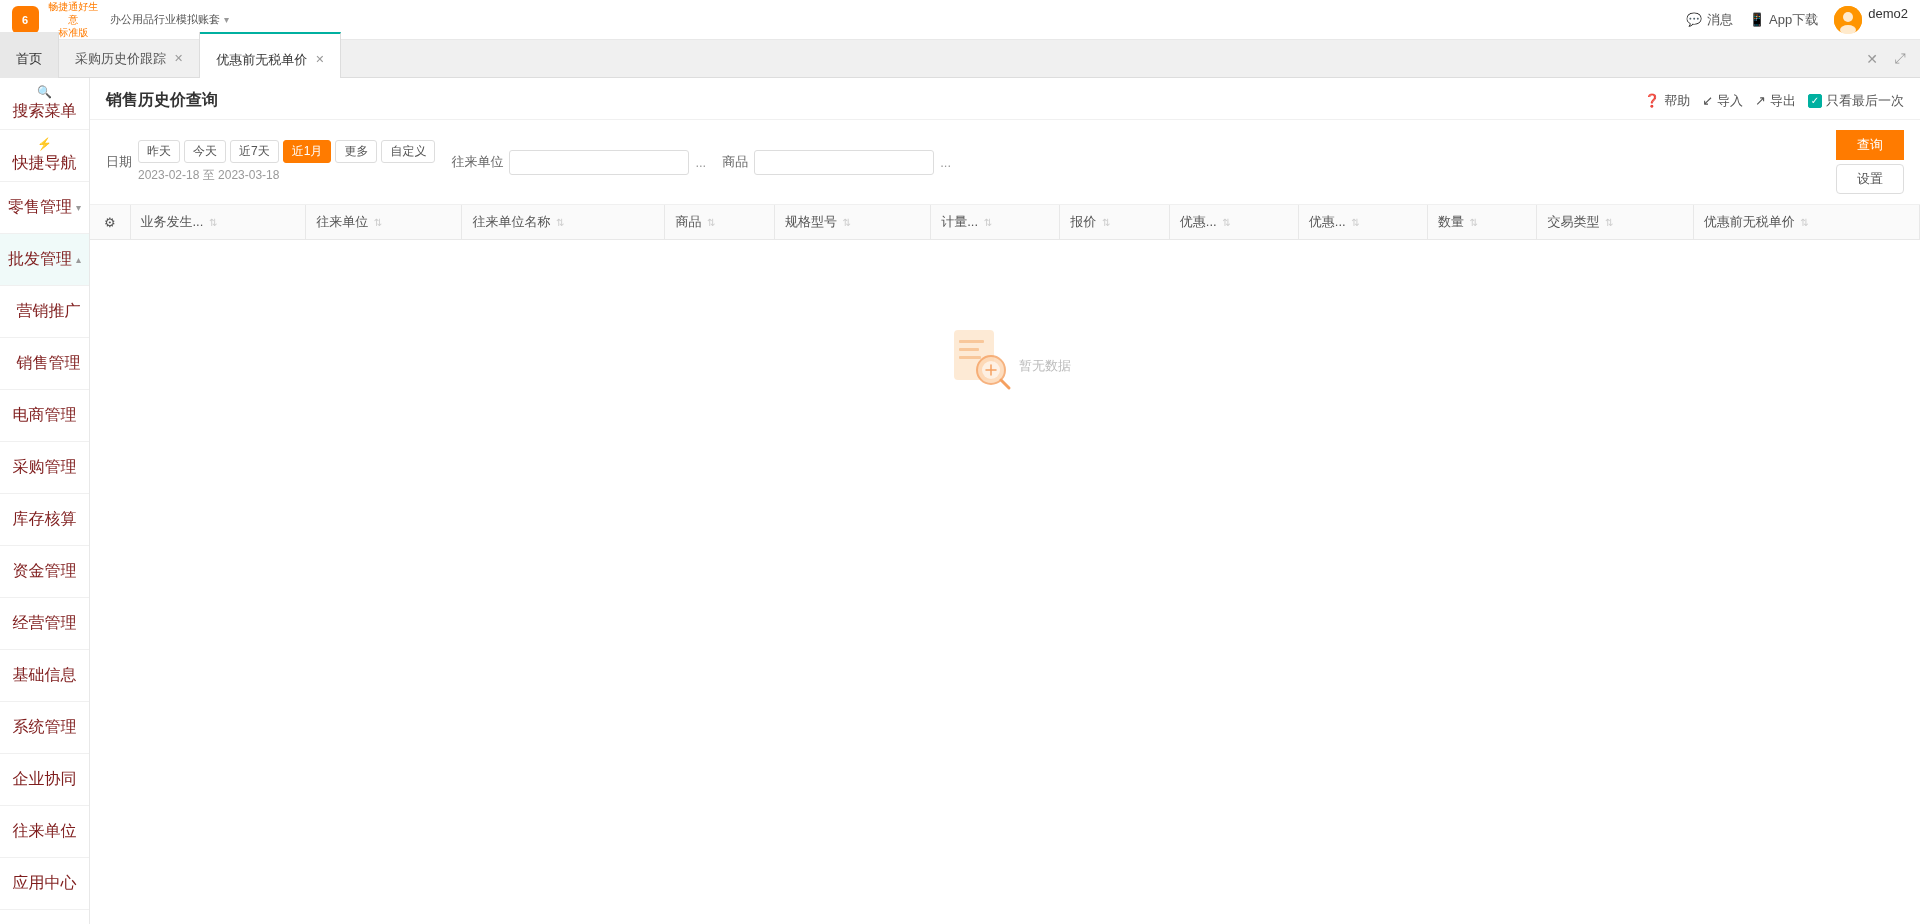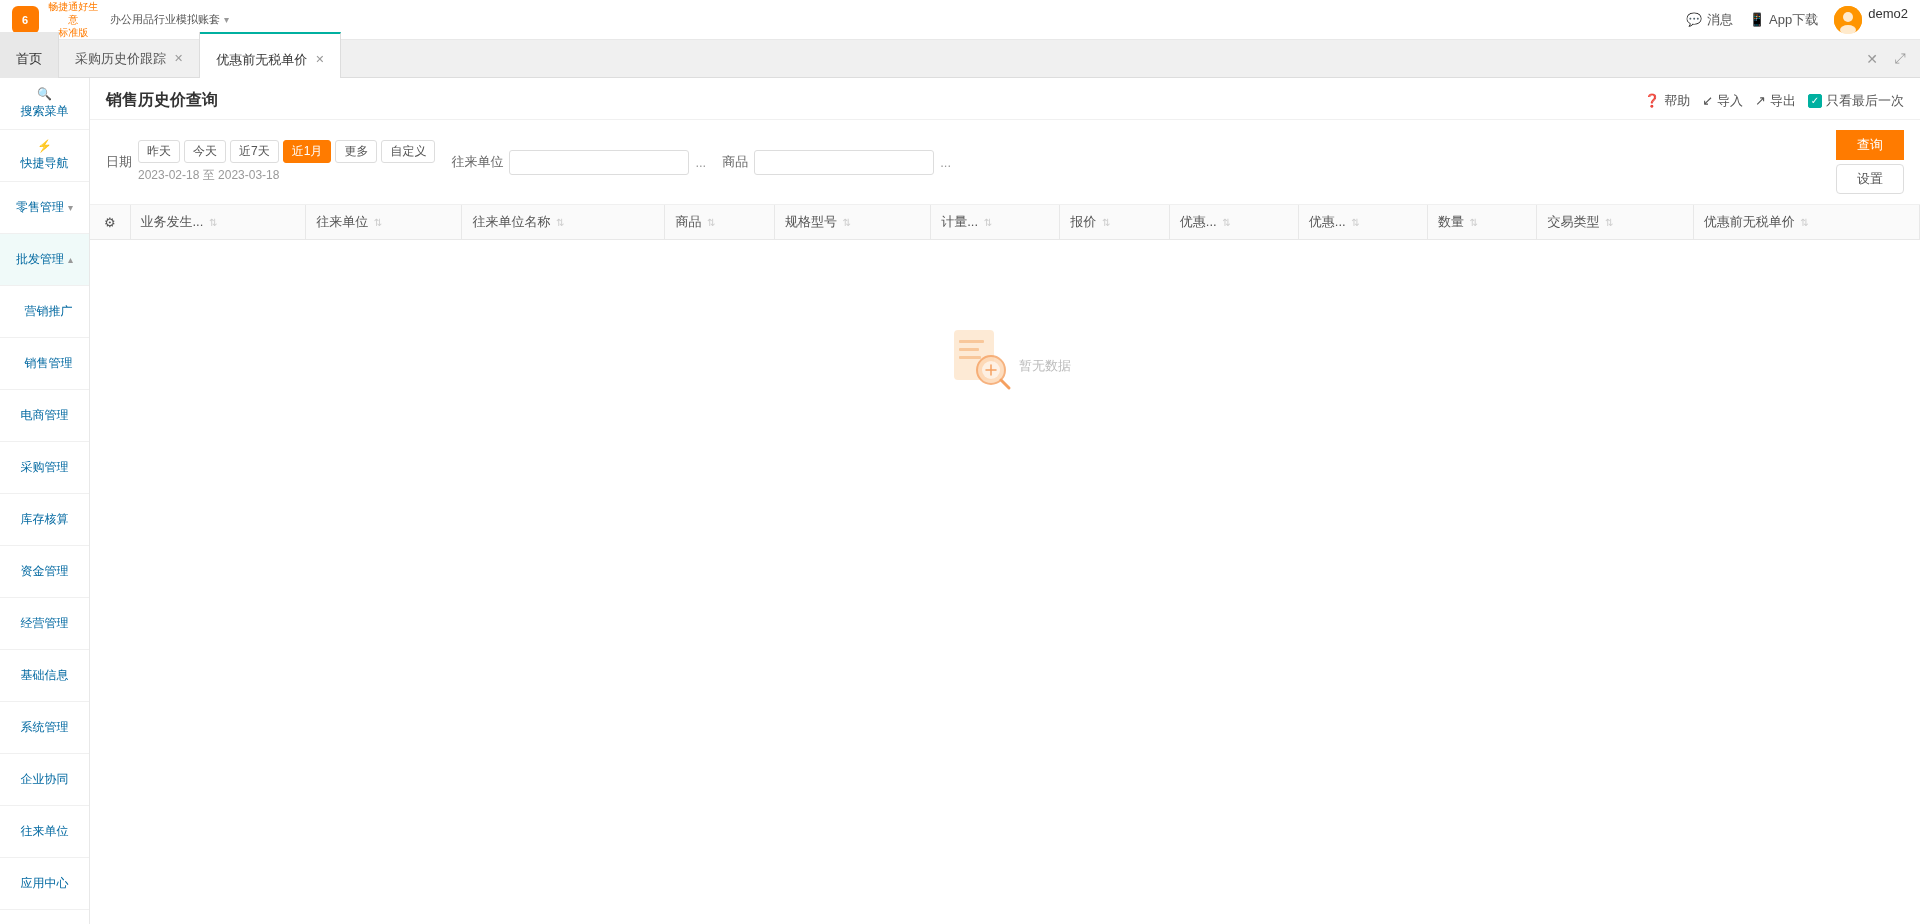--- a/index.html
+++ b/index.html
@@ -165,22 +165,22 @@
       gap: 2px;
       min-height: 52px;
     }
     .sidebar-item.has-arrow {
       flex-direction: row;
       justify-content: center;
       gap: 4px;
     }
     .sidebar-item .arrow { font-size: 10px; color: #999; }
     .sidebar-section-label {
-      font-size: 12px;
-      color: #0369a1;
+      font-size: 16px;
+      color: #7f1d1d;
     }
     .sidebar-item.expanded { background: #f0faf9; }
 
     
     .main-content {
       flex: 1;
       display: flex;
       flex-direction: column;
       overflow: hidden;
       background: #fff;

